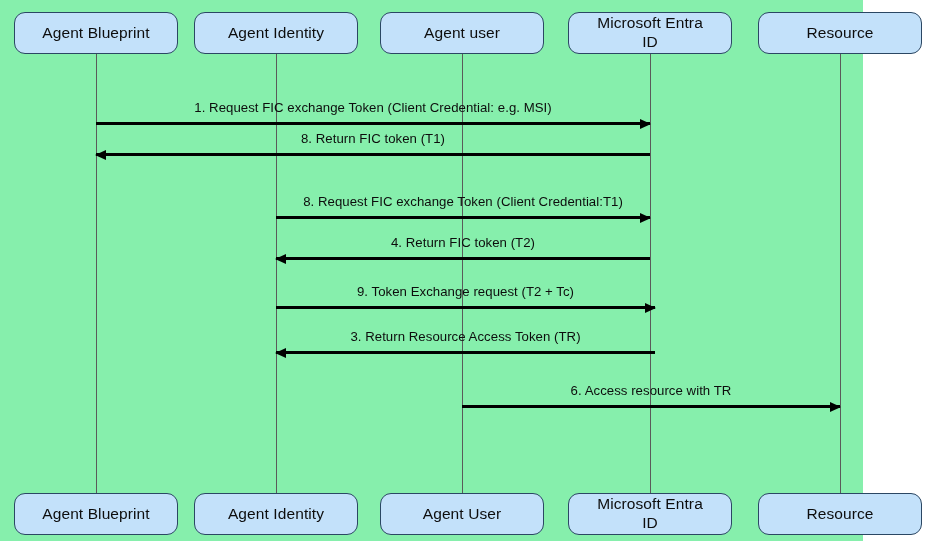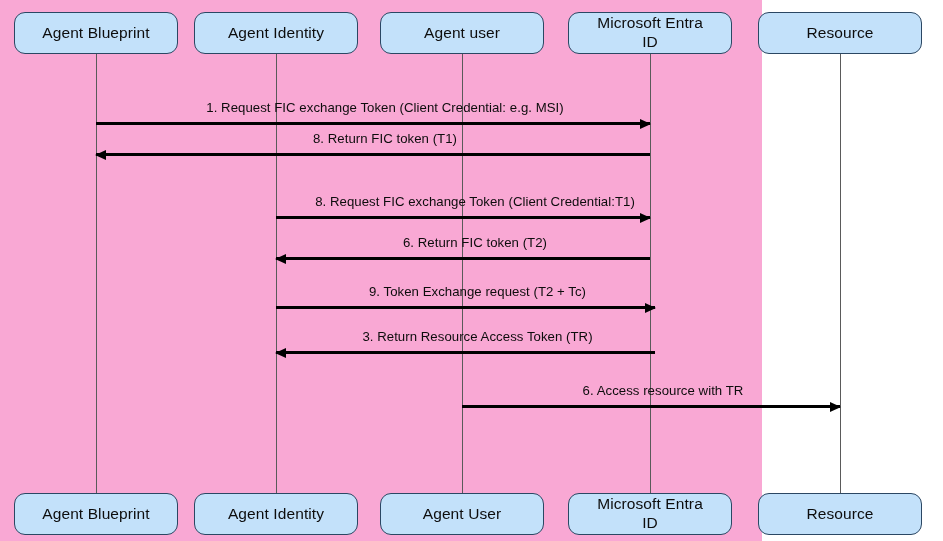--- a/index.html
+++ b/index.html
@@ -9,23 +9,23 @@
     background: #ffffff;
   }
   body {
     font-family: "Liberation Sans", sans-serif;
     width: 943px;
     height: 541px;
     overflow: hidden;
   }
   #diagram {
     position: relative;
-    width: 762px;
+    width: 863px;
     height: 541px;
-    background: #f9a8d4;
+    background: #86efac;
   }
   
   .participant {
     position: absolute;
     box-sizing: border-box;
     background: #c3e1fa;
     border: 1.6px solid #2b4763;
     border-radius: 11px;
     display: flex;
     align-items: center;
@@ -79,21 +79,20 @@
   .msg .mlabel {
     position: absolute;
     left: 0;
     width: 100%;
     bottom: 7px;
     text-align: center;
     font-size: 13.2px;
     color: #0d0d0d;
     white-space: nowrap;
     letter-spacing: 0.05px;
-    padding-left: 12px;
   }
 </style>
 </head>
 <body>
 
 <div id="diagram">
 
 <div class="lifeline" style="left: 96px; top: 54px; height: 439px;"></div>
     <div class="lifeline" style="left: 276px; top: 54px; height: 439px;"></div>
     <div class="lifeline" style="left: 462px; top: 54px; height: 439px;"></div>
@@ -142,21 +141,21 @@
       <div class="mlabel">8. Return FIC token (T1)</div>
     </div>
     <div class="msg to-right" style="left: 276px; top: 216px; width: 374px;">
       <div class="shaft" style="width: 374px;"></div>
       <div class="head"></div>
       <div class="mlabel">8. Request FIC exchange Token (Client Credential:T1)</div>
     </div>
     <div class="msg to-left" style="left: 276px; top: 257px; width: 374px;">
       <div class="shaft" style="width: 374px;"></div>
       <div class="head"></div>
-      <div class="mlabel">6. Return FIC token (T2)</div>
+      <div class="mlabel">4. Return FIC token (T2)</div>
     </div>
     <div class="msg to-right" style="left: 276px; top: 306px; width: 379px;">
       <div class="shaft" style="width: 379px;"></div>
       <div class="head"></div>
       <div class="mlabel">9. Token Exchange request (T2 + Tc)</div>
     </div>
     <div class="msg to-left" style="left: 276px; top: 351px; width: 379px;">
       <div class="shaft" style="width: 379px;"></div>
       <div class="head"></div>
       <div class="mlabel">3. Return Resource Access Token (TR)</div>

